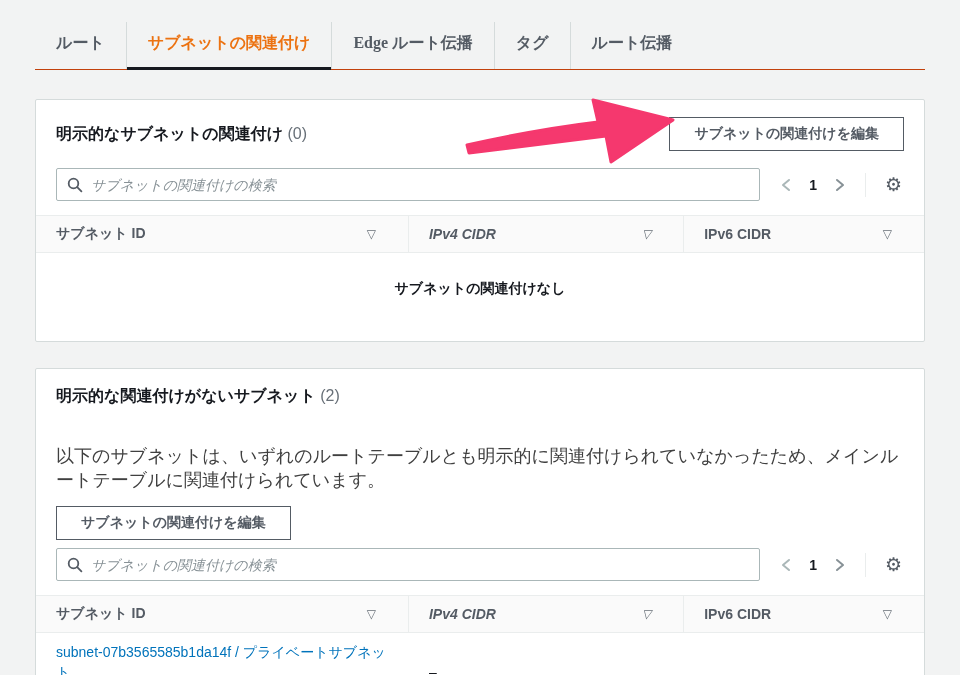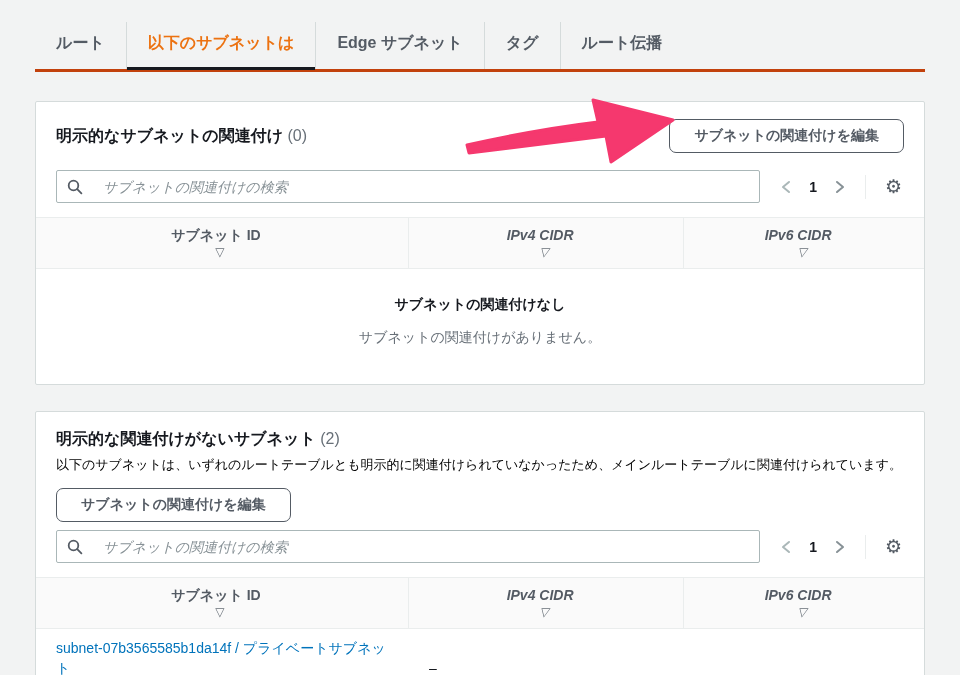--- a/index.html
+++ b/index.html
@@ -7,21 +7,21 @@
   body {
     background: #f2f3f3;
     font-family: "Liberation Sans", sans-serif;
     position: relative;
     overflow: hidden;
     color: #16191f;
   }
   .content { padding: 0 35px; }
 
   
-  .tabbar { display: flex; margin-top: 22px; border-bottom: 3px solid #c2410c; }
+  .tabbar { display: flex; margin-top: 22px; border-bottom: 1px solid #c2410c; font-family: Liberation Serif, serif; }
   .tab {
     padding: 11px 21px 15px;
     font-size: 16px; font-weight: bold; color: #545b64;
     position: relative; cursor: pointer; white-space: nowrap;
     border-left: 1px solid #d5dbdb;
   }
   .tab:first-child { border-left: none; }
   .tab.active { color: #ec7211; }
   .tab.active::after {
     content: ""; position: absolute; left: 0; right: 0; bottom: -1px;
@@ -32,33 +32,33 @@
   .panel {
     background: #fff; border: 1px solid #d5dbdb; border-radius: 2px;
     margin-top: 29px;
   }
   .panel-header {
     display: flex; justify-content: space-between; align-items: center;
     padding: 17px 20px 9px;
   }
   .panel-title { font-size: 16px; font-weight: bold; color: #16191f; }
   .panel-count { color: #687078; font-weight: normal; }
-  .panel-desc { padding: 2px 20px 0; font-size: 13px; color: #000000; }
+  .panel-desc { padding: 2px 20px 0; font-size: 18px; color: #404040; margin-top: 31px; }
 
   .btn {
-    background: #fff; border: 1px solid #545b64; border-radius: 7px;
+    background: #fff; border: 1px solid #545b64; border-radius: 0;
     color: #545b64; font-weight: bold; font-size: 14px;
     padding: 7px 24px; cursor: pointer; font-family: Liberation Serif, serif;
   }
   .btn-row { padding: 14px 20px 0; }
 
   
   .toolbar { display: flex; align-items: center; gap: 18px; padding: 8px 20px 14px; }
   .search {
-    flex: 1; display: flex; align-items: center; gap: 20px;
+    flex: 1; display: flex; align-items: center; gap: 8px;
     border: 1px solid #aab7b8; border-radius: 2px; height: 33px;
     padding: 0 10px; background: #fff;
   }
   .search input {
     border: none; outline: none; flex: 1; font-size: 14px;
     font-family: inherit; color: #16191f; background: transparent;
   }
   .search input::placeholder { color: #879196; font-style: italic; opacity: 1; }
   .pagination { display: flex; align-items: center; gap: 15px; }
   .pg-btn { background: none; border: none; cursor: pointer; display: flex; align-items: center; padding: 2px; }
@@ -67,49 +67,49 @@
   .gear-btn { background: none; border: none; cursor: pointer; font-size: 19px; color: #545b64; line-height: 1; padding: 0 2px; }
 
   
   .tbl-header {
     display: flex; background: #fafafa;
     border-top: 1px solid #eaeded; border-bottom: 1px solid #eaeded;
   }
   .th {
     display: flex; align-items: center; justify-content: space-between;
     padding: 9px 32px 9px 20px; font-size: 14px; font-weight: bold; color: #545b64;
-    border-right: 1px solid #eaeded; cursor: pointer; flex-direction: column;
-  }
-  .c1 { width: 42%; } .c2 { width: 31%; font-style: italic; } .c3 { width: 27%; border-right: none; font-style: italic; }
+    border-right: 1px solid #eaeded; cursor: pointer;
+  }
+  .c1 { width: 42%; } .c2 { width: 31%; font-style: italic; } .c3 { width: 27%; border-right: none; }
   .sort { font-size: 12px; color: #687078; font-weight: normal; margin-left: 8px; }
 
   .tr { display: flex; align-items: flex-end; }
   .tr + .tr { border-top: 1px solid #eaeded; }
   .td { padding: 9px 14px 9px 20px; font-size: 14px; color: #16191f; line-height: 1.45; }
   .td.link-cell a { color: #0073bb; text-decoration: none; cursor: pointer; }
 
   
   .empty { text-align: center; padding: 27px 0 37px; }
-  .empty-title { font-weight: bold; font-size: 14px; color: #16191f; margin-bottom: 15px; }
+  .empty-title { font-weight: bold; font-size: 14px; color: #16191f; margin-bottom: 6px; }
   .empty-msg { font-size: 14px; color: #687078; }
 
   
   .annotation-arrow { position: absolute; left: 440px; top: 88px; pointer-events: none; z-index: 5; }
 
   .icon-svg { display: block; }
 </style>
 </head>
 <body>
 
 <div class="content">
 
   <div class="tabbar">
     <div class="tab">ルート</div>
-    <div class="tab active">以下のサブネットは</div>
-    <div class="tab">Edge サブネット</div>
+    <div class="tab active">サブネットの関連付け</div>
+    <div class="tab">Edge ルート伝播</div>
     <div class="tab">タグ</div>
     <div class="tab">ルート伝播</div>
   </div>
 
   <div class="panel">
     <div class="panel-header">
       <div class="panel-title">
         <span>明示的なサブネットの関連付け</span>
         <span class="panel-count">(0)</span>
       </div>
@@ -151,21 +151,20 @@
         <span class="sort">▽</span>
       </div>
       <div class="th c3">
         <span>IPv6 CIDR</span>
         <span class="sort">▽</span>
       </div>
     </div>
 
     <div class="empty">
       <div class="empty-title">サブネットの関連付けなし</div>
-      <div class="empty-msg">サブネットの関連付けがありません。</div>
     </div>
   </div>
 
   <div class="panel" style="margin-top:26px;">
     <div class="panel-header" style="padding-bottom:4px;">
       <div class="panel-title">
         <span>明示的な関連付けがないサブネット</span>
         <span class="panel-count">(2)</span>
       </div>
     </div>

